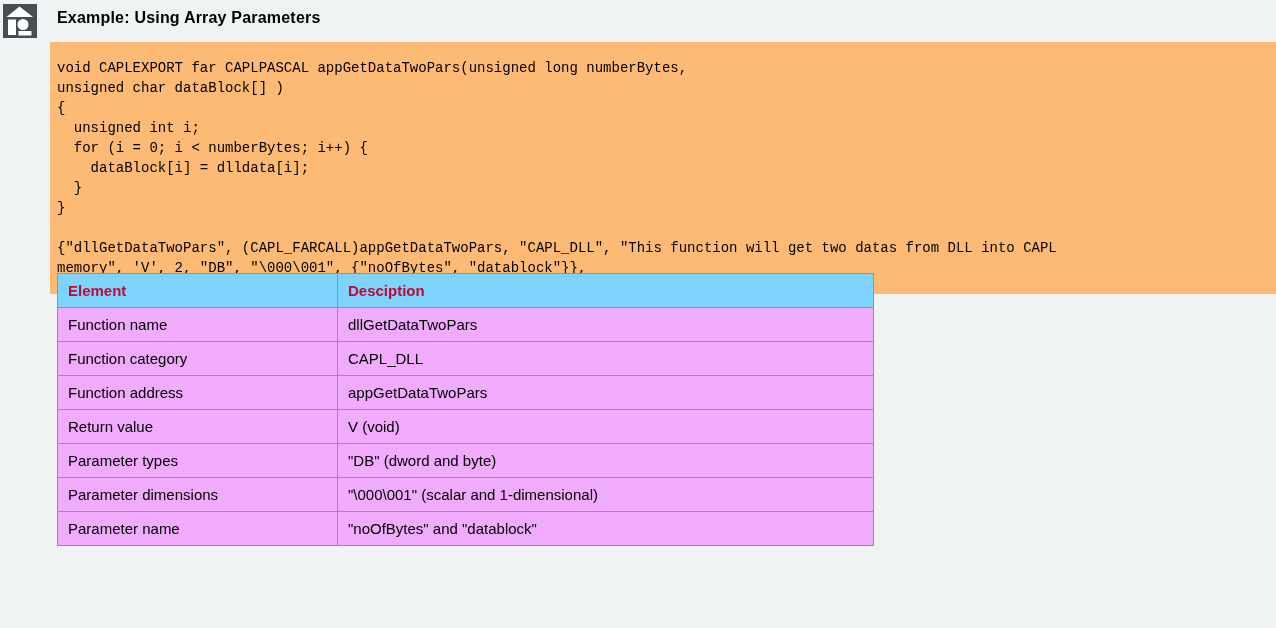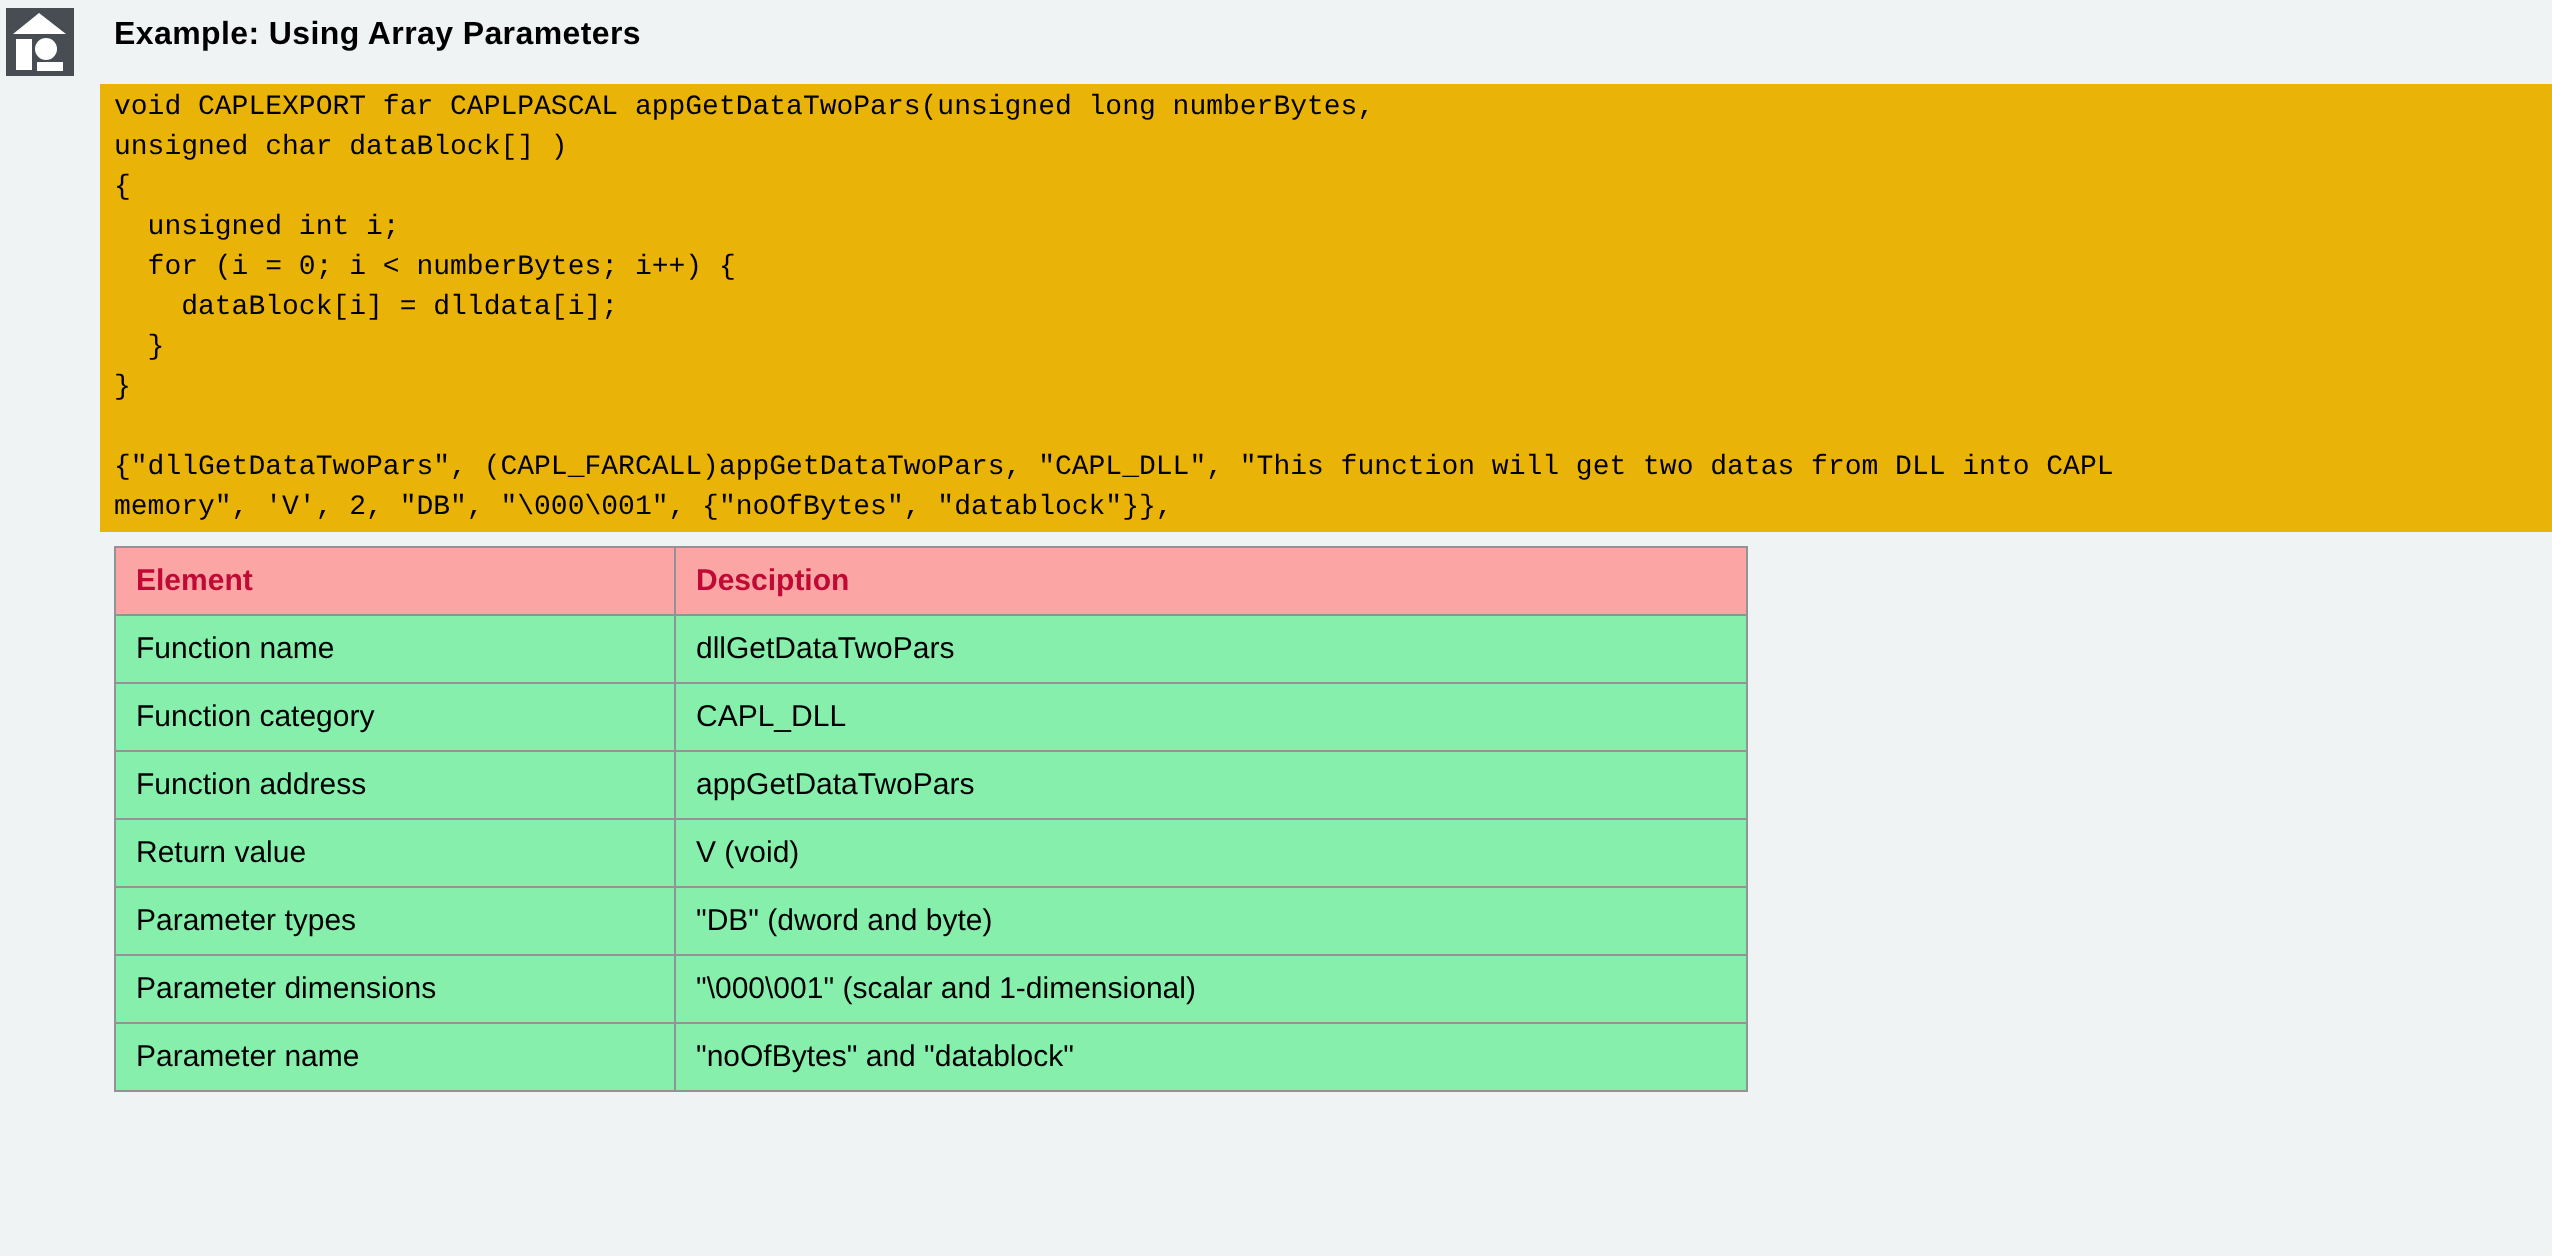--- a/index.html
+++ b/index.html
@@ -33,22 +33,22 @@
     font-weight: bold;
     letter-spacing: 0.2px;
     text-align: center;
   }
   .code-block {
     position: absolute;
     left: 50px;
     right: 0;
     top: 42px;
     margin: 0;
-    padding: 2px 7px;
-    background: #eab308;
+    padding: 16px 7px;
+    background: #fdba74;
     font-family: "Liberation Mono", "DejaVu Sans Mono", monospace;
     font-size: 14px;
     line-height: 20px;
     white-space: pre;
     color: #000;
   }
   table.element-table {
     position: absolute;
     left: 57px;
     top: 273px;
@@ -61,26 +61,26 @@
     border: 1px solid #8f9497;
     height: 33px;
     padding: 0 10px;
     text-align: left;
     vertical-align: middle;
     font-size: 15px;
     overflow: hidden;
     white-space: nowrap;
   }
   .element-table th {
-    background: #fca5a5;
+    background: #7dd3fc;
     color: #c00a35;
     font-weight: bold;
   }
   .element-table td {
-    background: #86efac;
+    background: #f0abfc;
     font-weight: normal;
   }
   col.c-element { width: 280px; }
   col.c-desc    { width: 536px; }
 </style>
 </head>
 <body>
 
 <div class="home-box" title="">
   <svg viewBox="0 0 34 34" width="34" height="34" aria-hidden="true">

